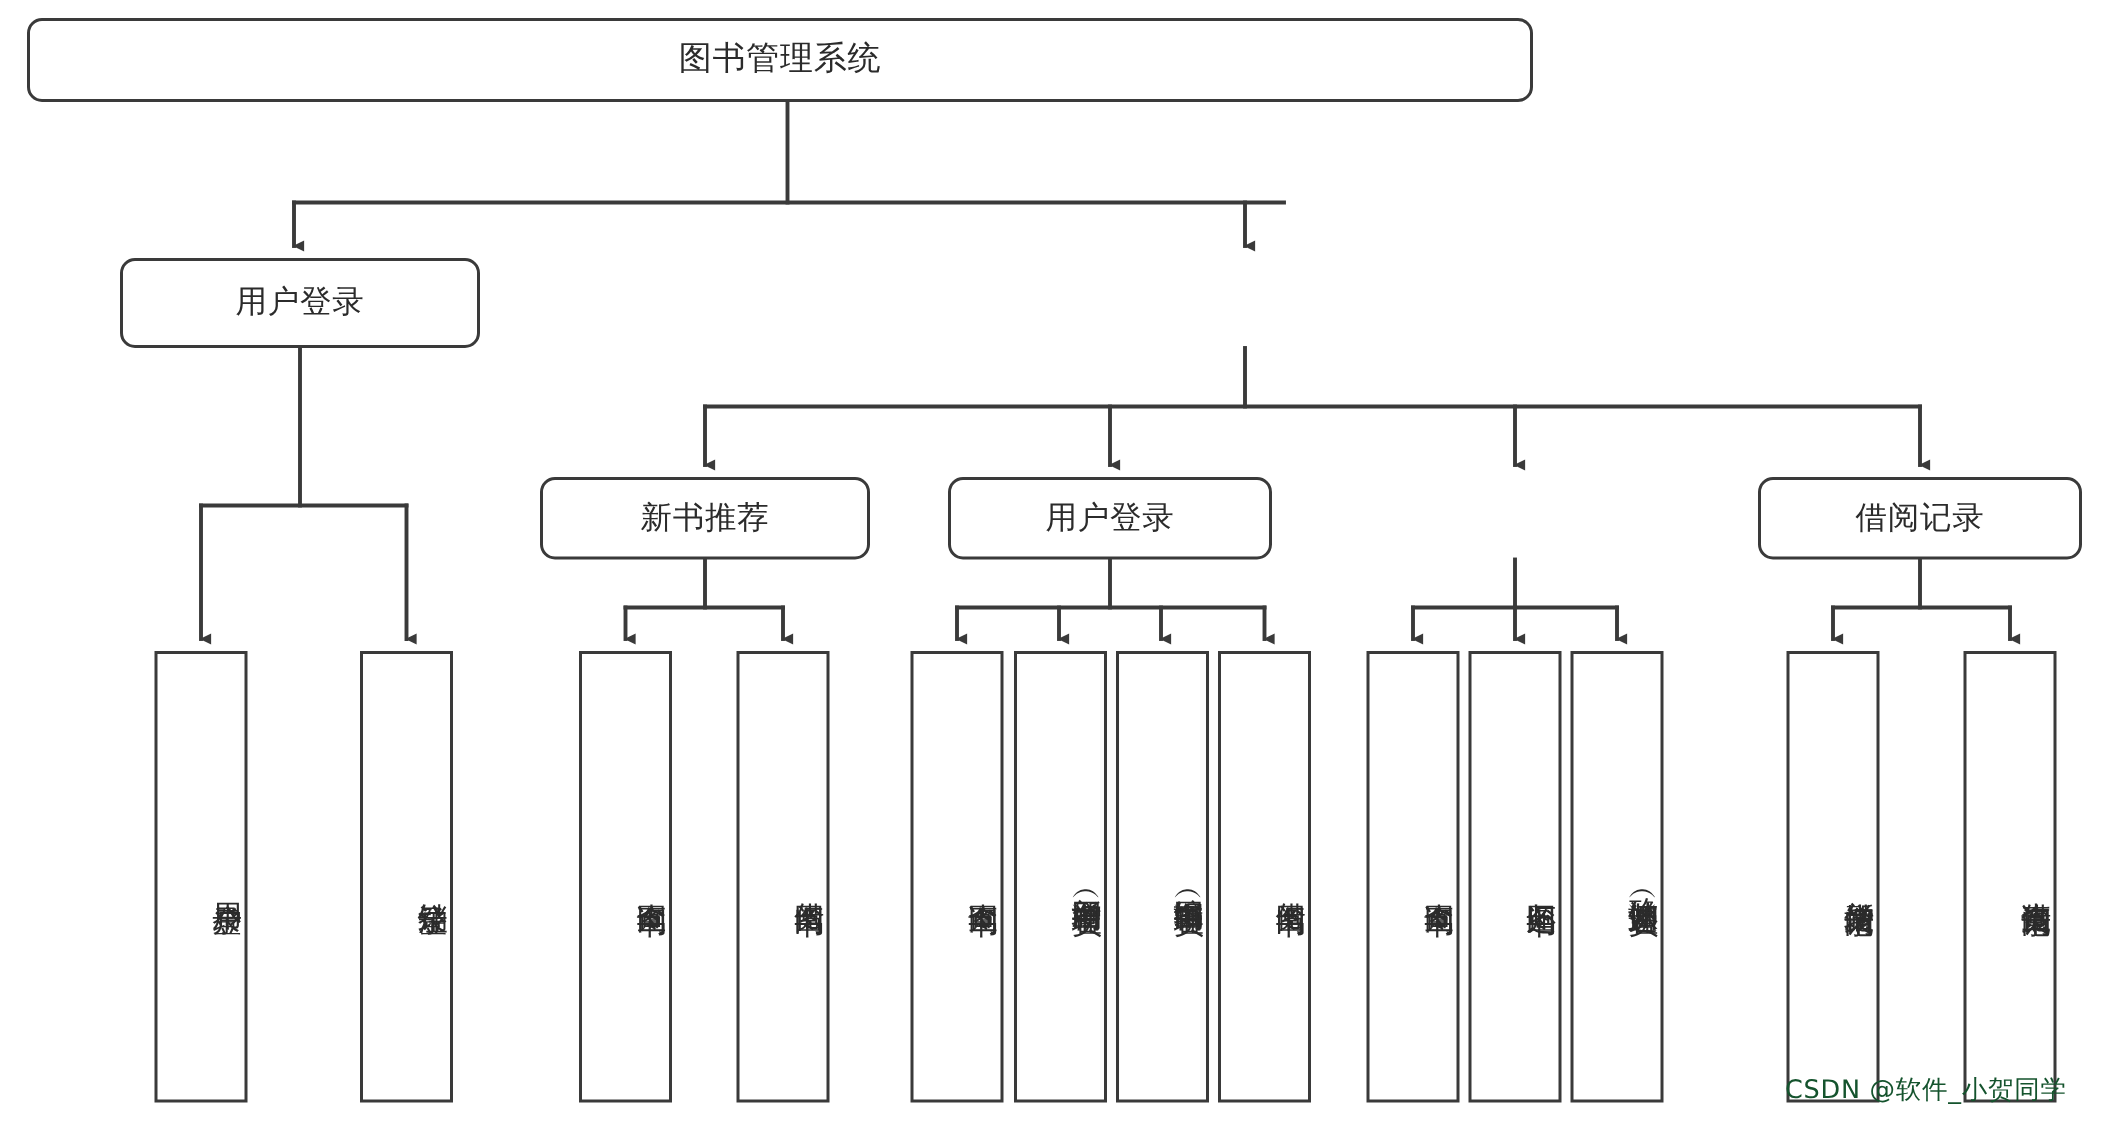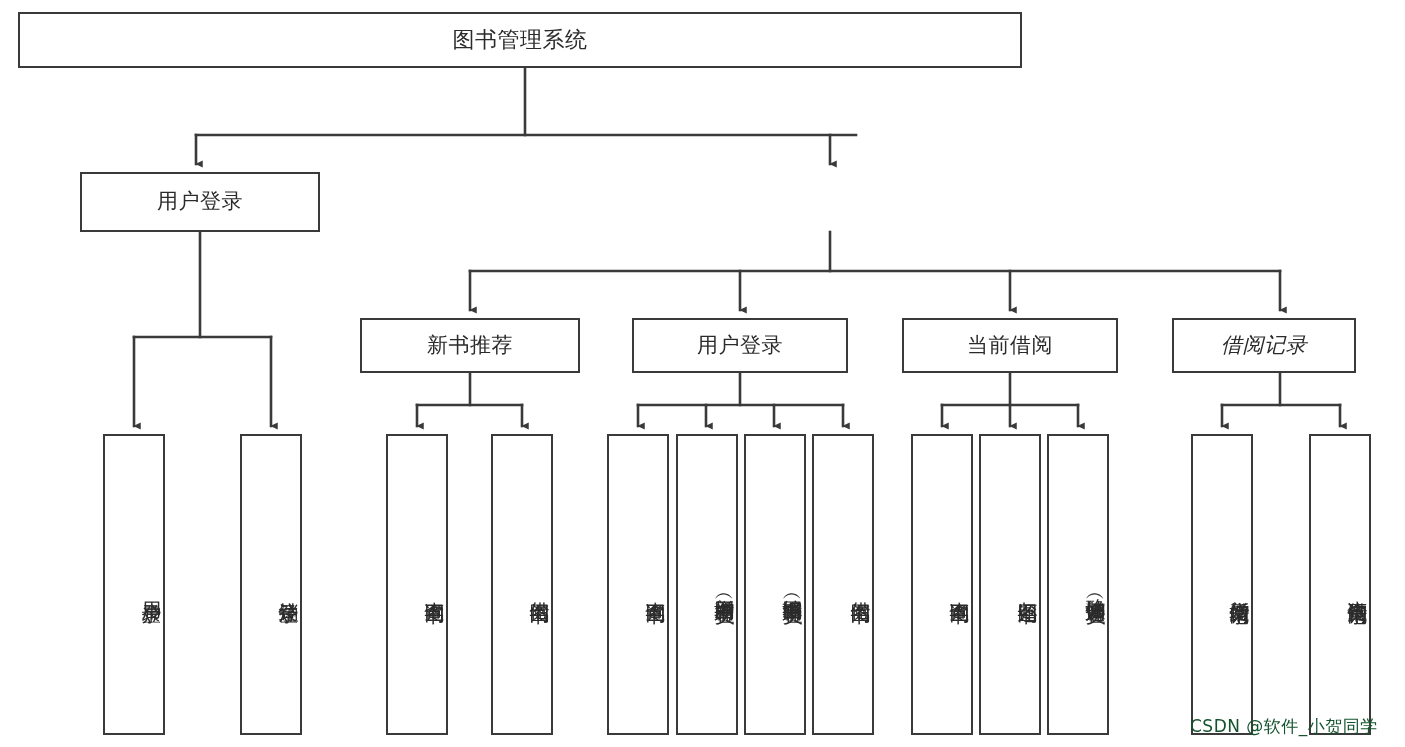--- a/index.html
+++ b/index.html
@@ -33,20 +33,21 @@
     background: #ffffff;
     display: flex;
     align-items: center;
     justify-content: center;
     color: #2b2b2b;
   }
   .node.horiz {
     font-size: 21px;
     letter-spacing: 0.5px;
     line-height: 1.1;
+    border-radius: 10px;
   }
   .node.root {
     font-size: 22px;
   }
   .node.vert {
     writing-mode: vertical-rl;
     text-orientation: upright;
     align-items: flex-start;
     justify-content: center;
     padding-top: 6px;
@@ -130,24 +131,21 @@
   <div class="node horiz" style="left:80px; top:172px; width:240px; height:60px;">
     <span>用户登录</span>
   </div>
 
   <div class="node horiz" style="left:360px; top:318px; width:220px; height:55px;">
     <span>新书推荐</span>
   </div>
   <div class="node horiz" style="left:632px; top:318px; width:216px; height:55px;">
     <span>用户登录</span>
   </div>
-  <div class="node horiz" style="left:902px; top:318px; width:216px; height:55px;">
-    <span>当前借阅</span>
-  </div>
-  <div class="node horiz" style="left:1172px; top:318px; width:184px; height:55px;font-style:italic;">
+  <div class="node horiz" style="left:1172px; top:318px; width:216px; height:55px;">
     <span>借阅记录</span>
   </div>
 
   <div class="node vert" style="left:103px; top:434px; width:62px; height:301px;">
     <span class="vtext">用户登录</span>
   </div>
   <div class="node vert" style="left:240px; top:434px; width:62px; height:301px;">
     <span class="vtext">注销登录</span>
   </div>
 

